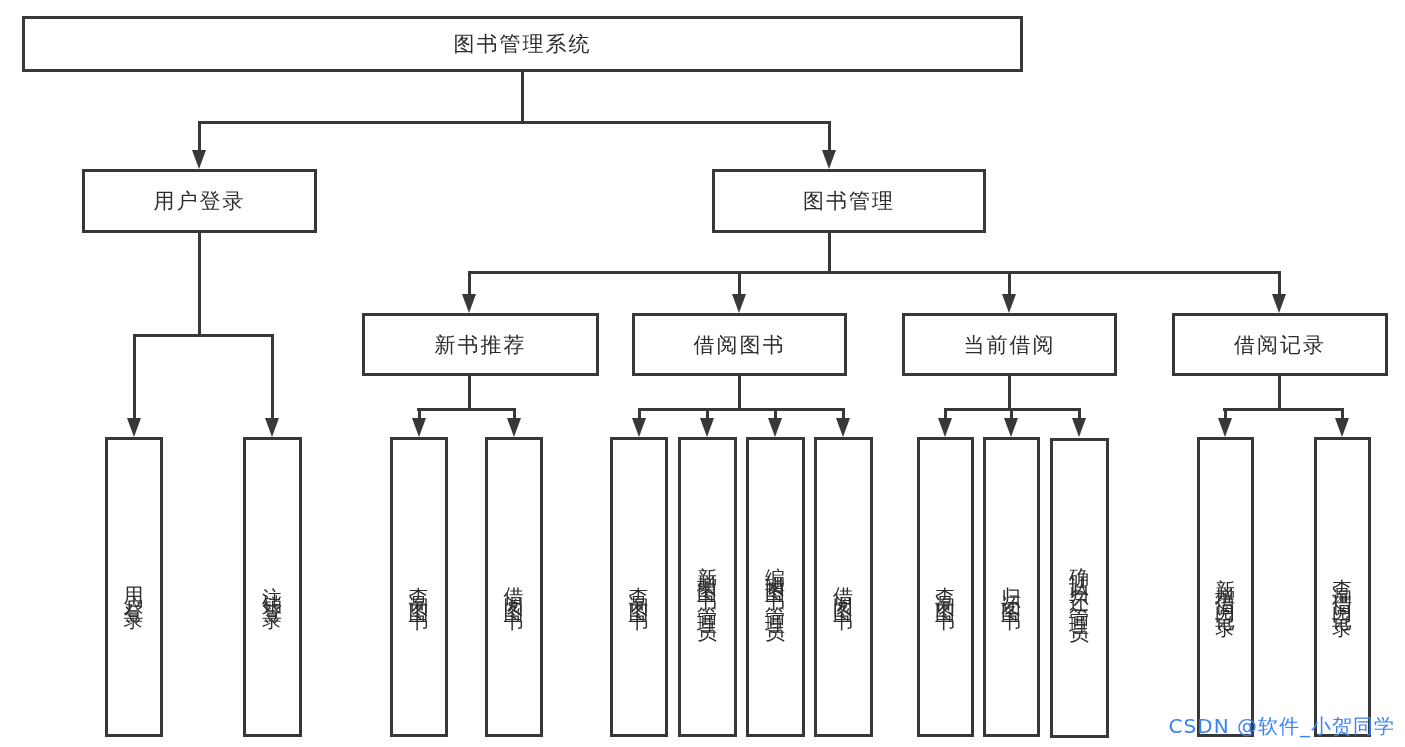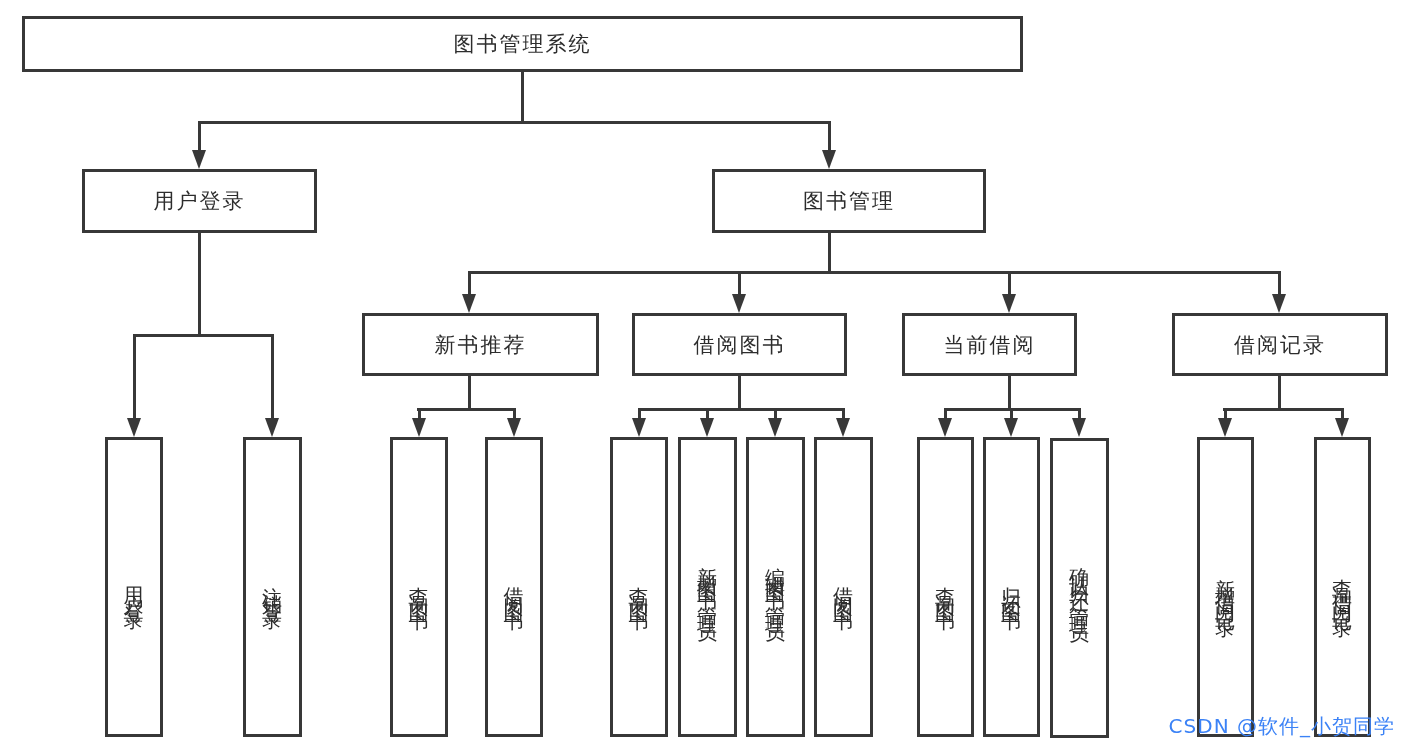--- a/index.html
+++ b/index.html
@@ -51,21 +51,21 @@
 
 <div id="canvas">
 
   <div class="node h" style="left:22px; top:16px; width:1001px; height:56px;">图书管理系统</div>
 
   <div class="node h" style="left:82px; top:169px; width:235px; height:64px;">用户登录</div>
   <div class="node h" style="left:712px; top:169px; width:274px; height:64px;">图书管理</div>
 
   <div class="node h" style="left:362px; top:313px; width:237px; height:63px;">新书推荐</div>
   <div class="node h" style="left:632px; top:313px; width:215px; height:63px;">借阅图书</div>
-  <div class="node h" style="left:902px; top:313px; width:175px; height:63px;">当前借阅</div>
+  <div class="node h" style="left:902px; top:313px; width:215px; height:63px;">当前借阅</div>
   <div class="node h" style="left:1172px; top:313px; width:216px; height:63px;">借阅记录</div>
 
   <div class="node v" style="left:105px; top:437px; width:58px; height:300px;">用户登录</div>
   <div class="node v" style="left:243px; top:437px; width:59px; height:300px;">注销登录</div>
 
   <div class="node v" style="left:390px; top:437px; width:58px; height:300px;">查询图书</div>
   <div class="node v" style="left:485px; top:437px; width:58px; height:300px;">借阅图书</div>
 
   <div class="node v" style="left:610px; top:437px; width:58px; height:300px;">查询图书</div>
   <div class="node v" style="left:678px; top:437px; width:59px; height:300px;">新增图书（管理员）</div>

